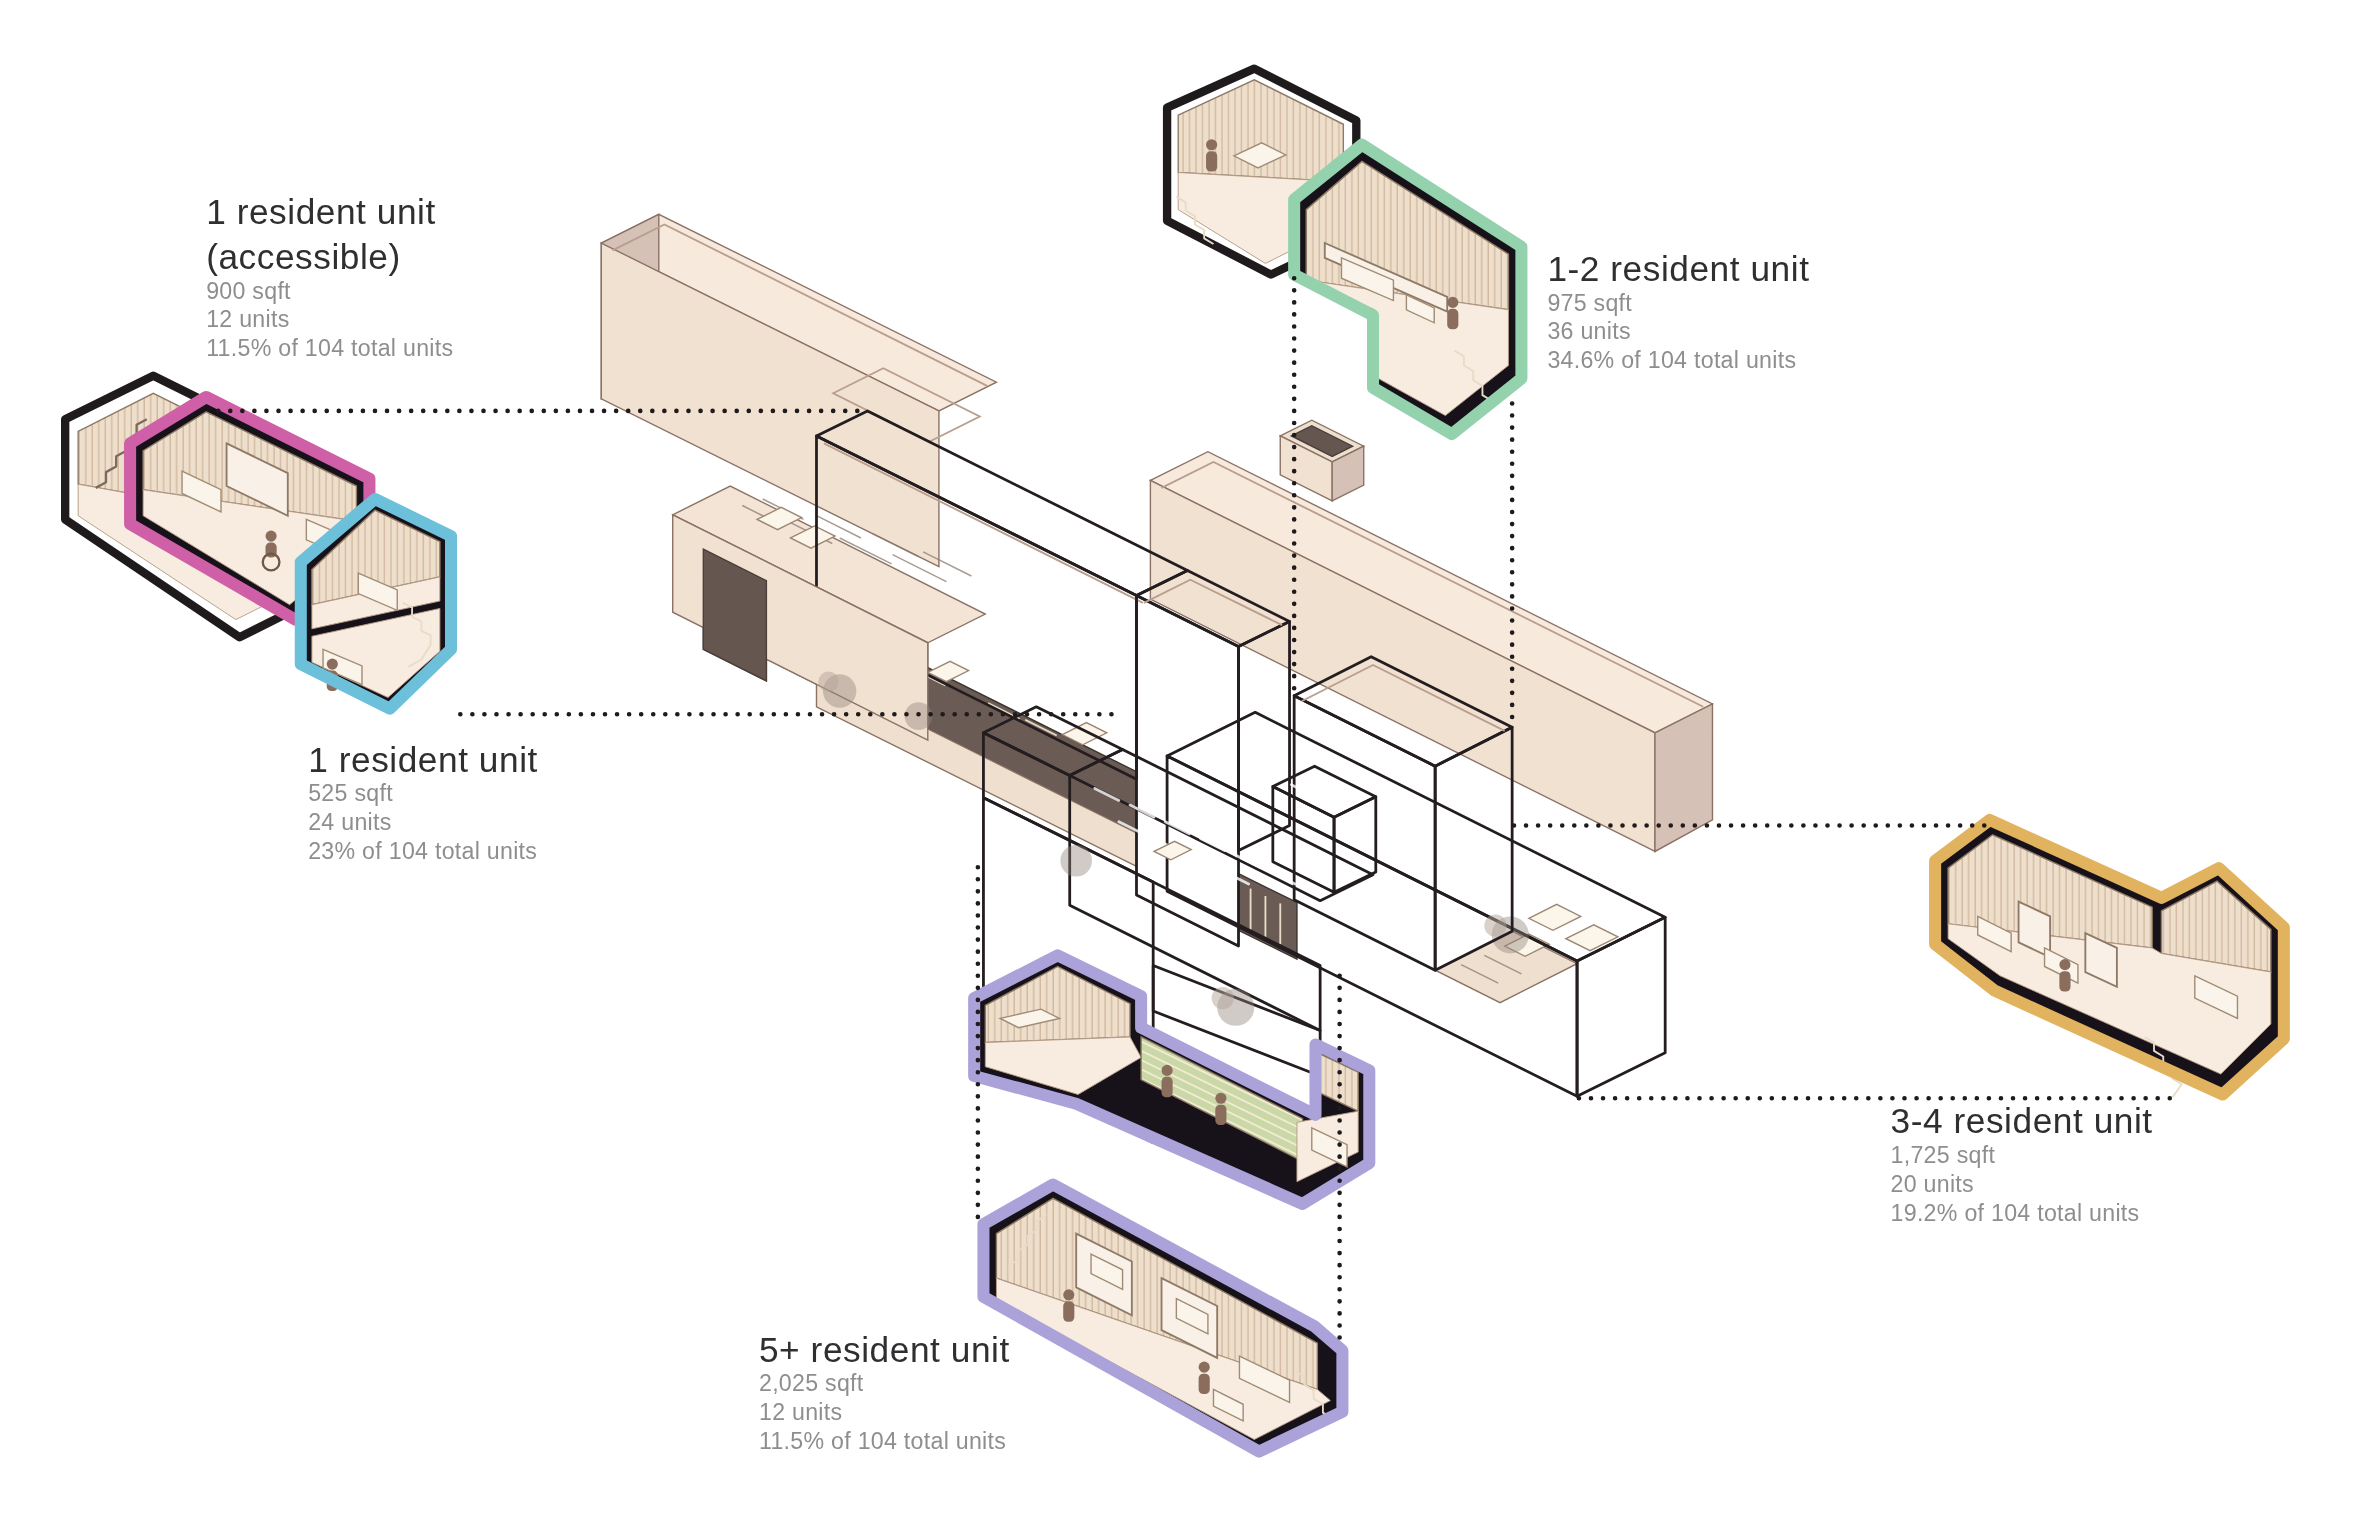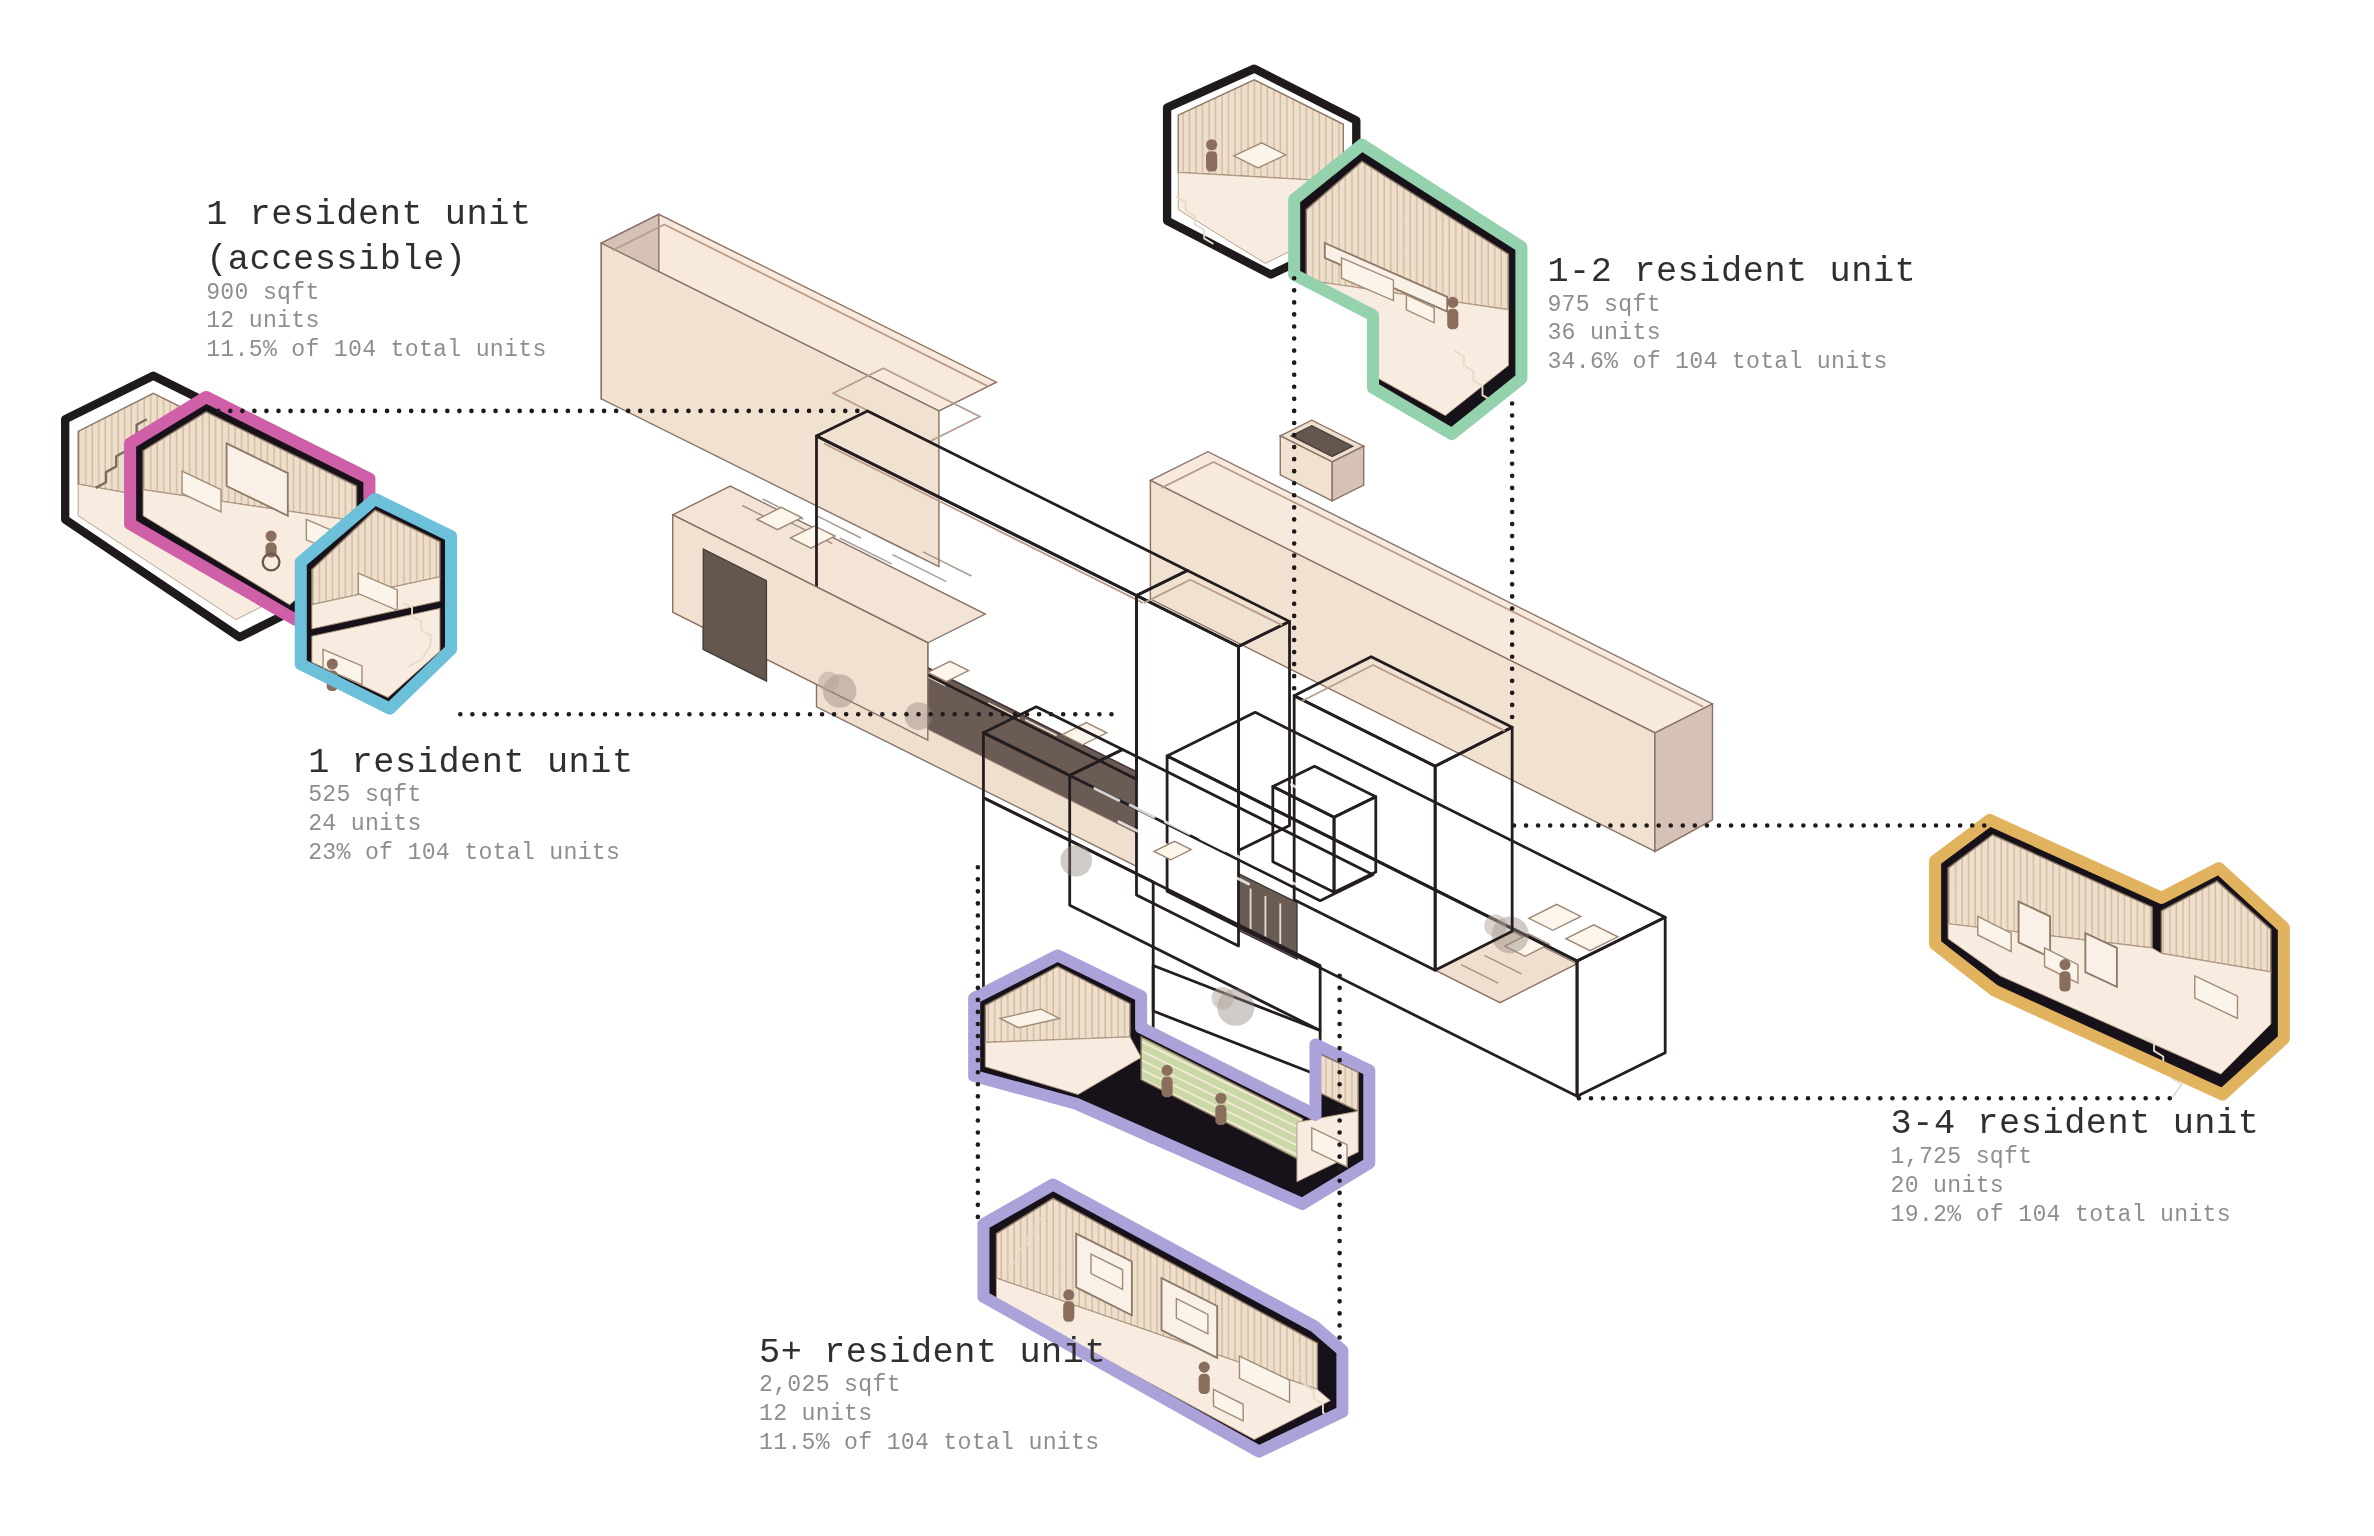--- a/index.html
+++ b/index.html
@@ -1,17 +1,17 @@
 <!DOCTYPE html>
 <html style="font-size:15px"><head>
 <meta charset="utf-8">
 <style>
   html,body{margin:0;padding:0;background:#ffffff;}
   .canvas{position:relative;width:2375px;height:1536px;background:#fff;overflow:hidden;
-          font-family:Liberation Mono, monospace;}
+          font-family:Liberation Sans, sans-serif;}
   svg{display:block}
   
   .roof{fill:#f7e9dc;stroke:#8a7265;stroke-width:1.5}
   .roof2{fill:#f3e4d6;stroke:#8a7265;stroke-width:1.5}
   .front{fill:#f1e1d1;stroke:#8a7265;stroke-width:1.5}
   .side{fill:#d6c1b7;stroke:#8a7265;stroke-width:1.5}
   .dark{fill:#655750;stroke:#4a3f39;stroke-width:1.5}
   .band{fill:#6a5c55;stroke:#3c332e;stroke-width:1.5}
   .sill{fill:#efdfcf;stroke:#8a7265;stroke-width:1.5}
   .parapet{fill:none;stroke:#b99e8e;stroke-width:2}

